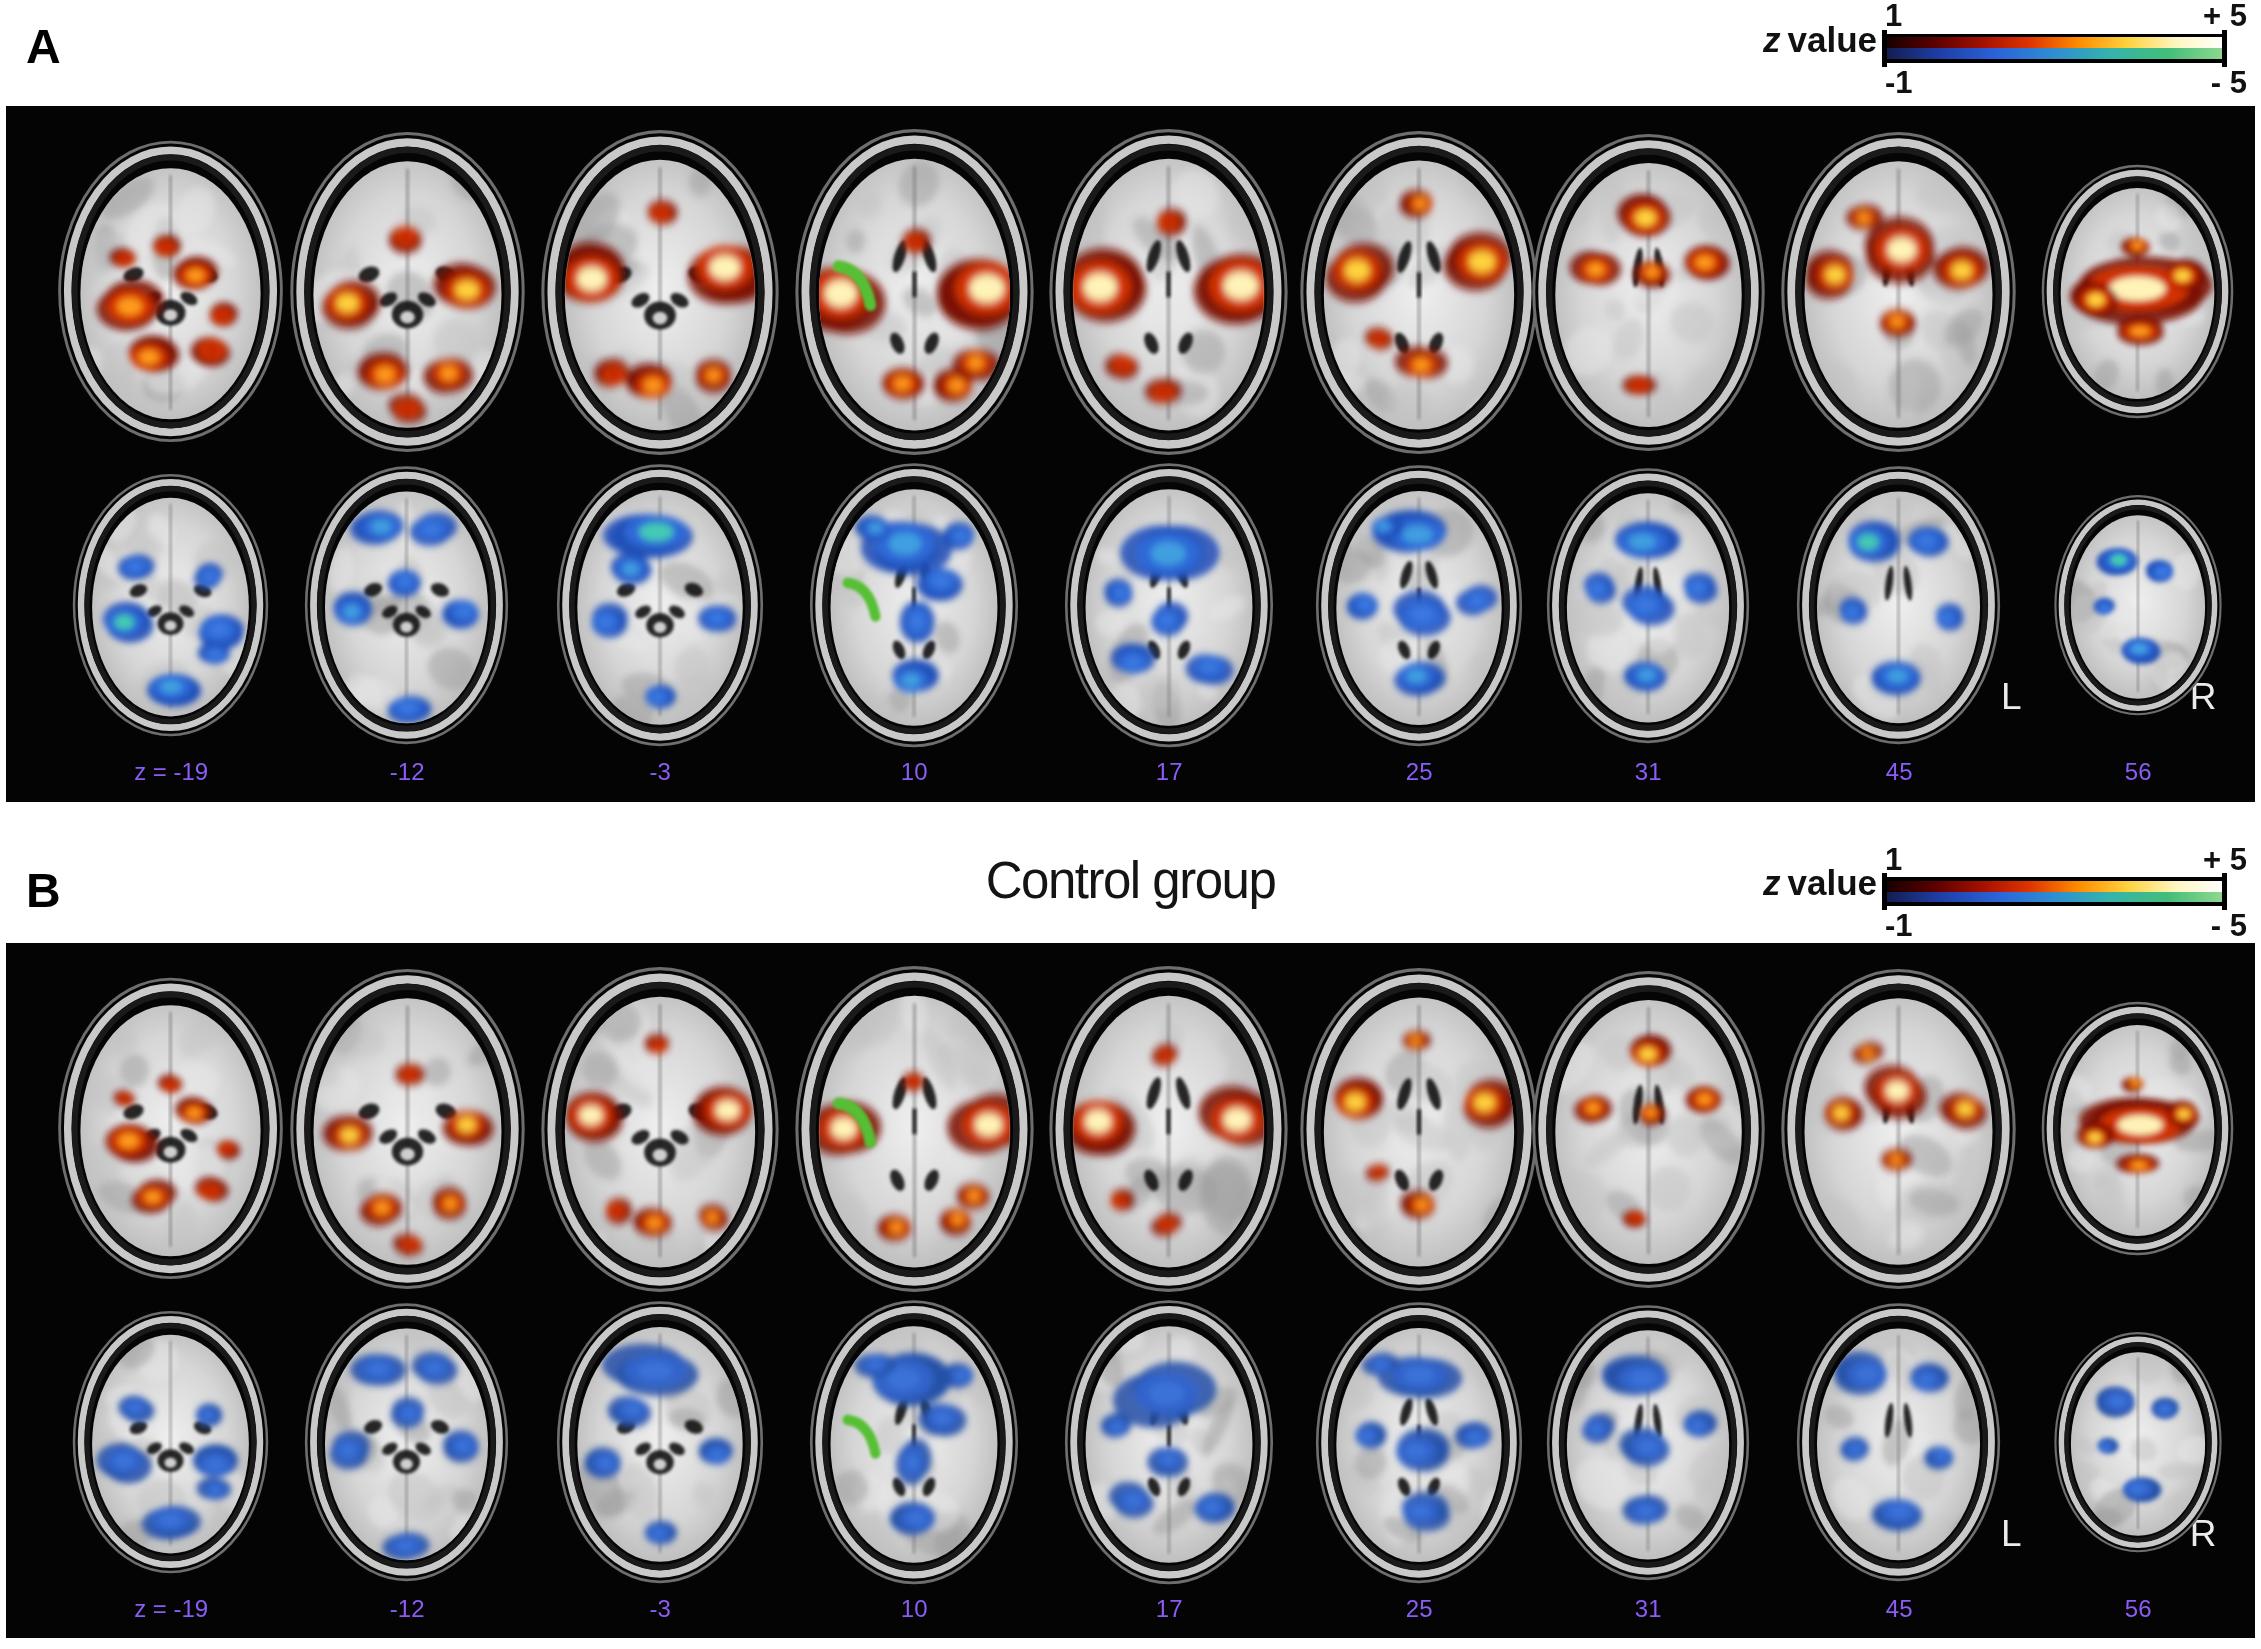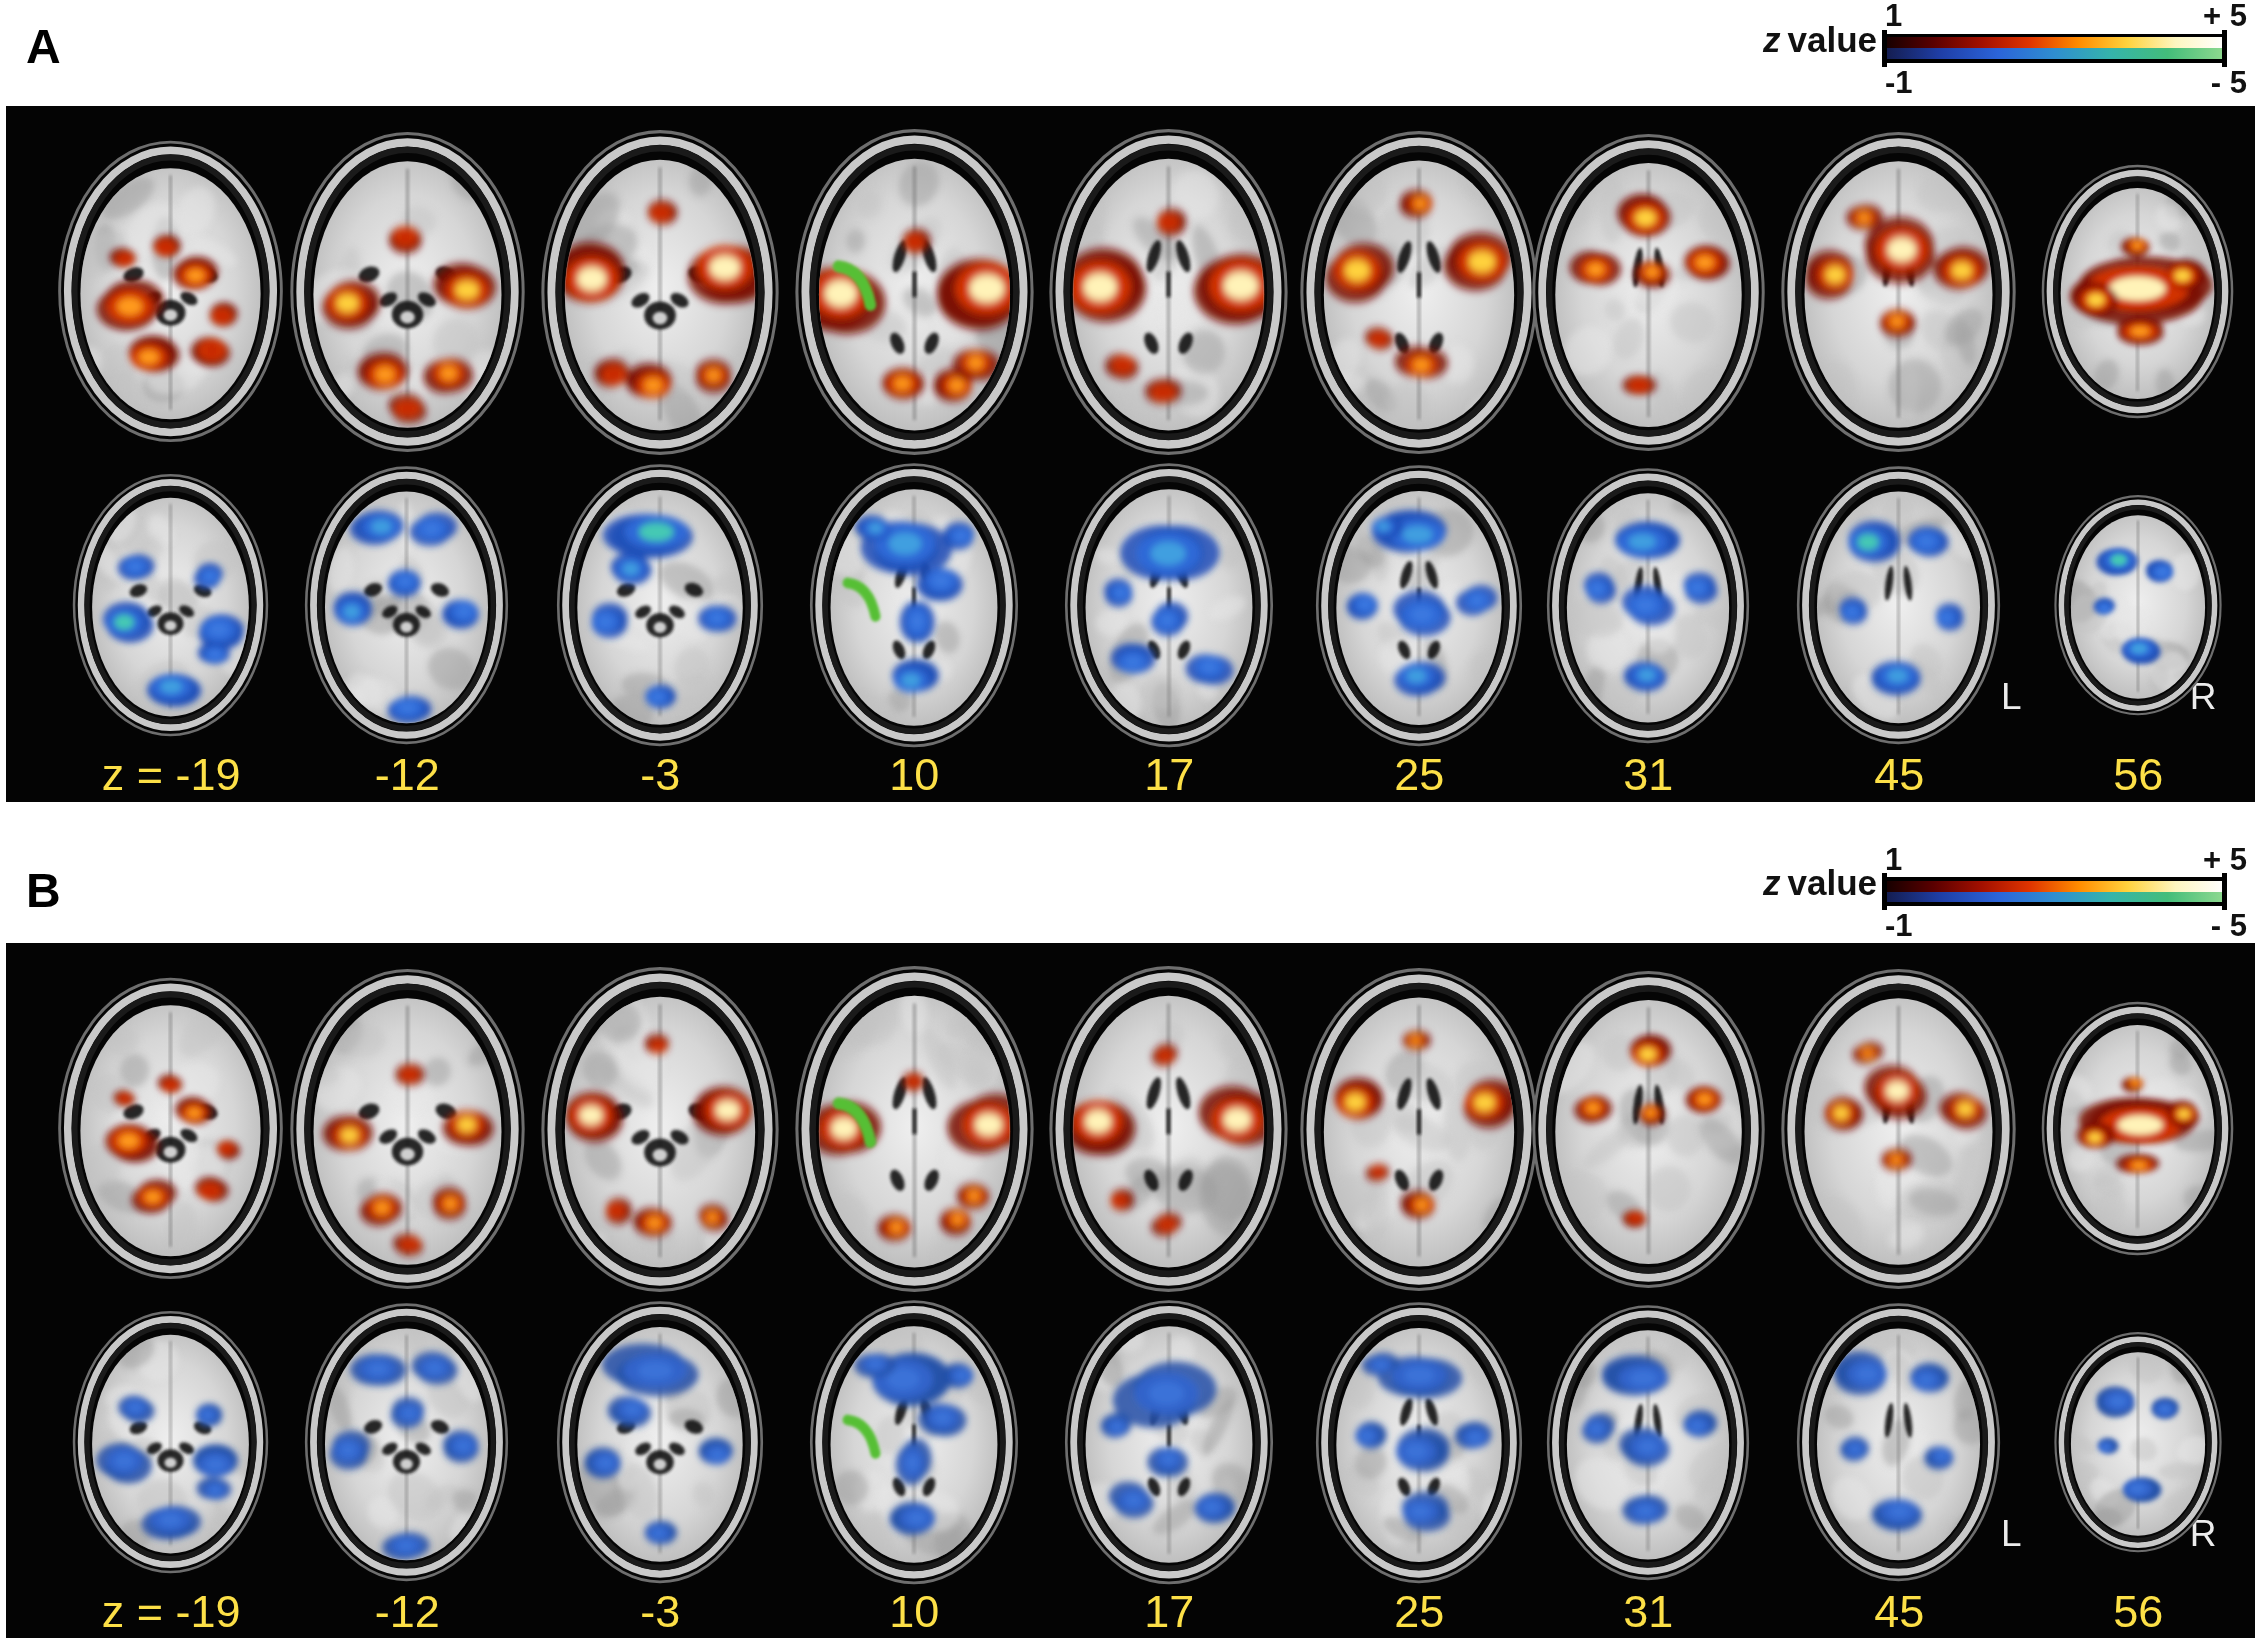--- a/index.html
+++ b/index.html
@@ -16,21 +16,21 @@
   .cb-cap{position:absolute;top:-3.9px;width:5.4px;height:37px;background:#000;}
   .cb-cap.left{left:-3.1px;} .cb-cap.right{right:-3.1px;}
   .cb-ticks{position:absolute;left:166px;width:362px;display:flex;justify-content:space-between;font-size:31px;font-weight:700;color:#111;line-height:1;}
   .cb-ticks.top{top:-1.5px;} .cb-ticks.bottom{top:65px;}
   .pbox{position:absolute;left:6.2px;width:2249px;background:#040404;overflow:hidden;}
   #pboxA{top:106px;height:696px;}
   #pboxB{top:943px;height:695px;}
   .slice{position:absolute;}
   .slice svg{display:block;width:100%;height:100%;}
   .zlabels{position:absolute;left:0;top:646px;width:100%;height:48px;}
-  .zlabels span{position:absolute;top:0;transform:translateX(-50%);font-size:45px;color:#fde047;white-space:nowrap;line-height:1;}
+  .zlabels span{position:absolute;top:8px;transform:translateX(-50%);font-size:24px;color:#8b5cf6;white-space:nowrap;line-height:1;}
   .lr-label{position:absolute;top:572px;transform:translateX(-50%);font-size:37px;color:#ececec;line-height:1;}
   .lr-label.l{left:2005px;} .lr-label.r{left:2197px;}
 </style>
 </head>
 <body>
 
 <div id="fig">
 
   <span class="panel-label" style="top:23px">A</span>
 
@@ -1306,20 +1306,21 @@
               <ellipse cx="61.6" cy="132.5" rx="11.7" ry="9.1" fill="#1d4db8" opacity="0.85"></ellipse>
               <ellipse cx="60.9" cy="135.2" rx="9.0" ry="7.0" fill="#2e6ad9" opacity="0.95"></ellipse>
               <ellipse cx="60.9" cy="135.2" rx="5.0" ry="3.9" fill="#3b78e0"></ellipse>
             </g>
           </g>
         </svg>
       </div>
     </div>
 
   <span class="panel-label" style="top:867px">B</span>
+  <h2 class="panel-title" style="top:853px">Control group</h2>
 
   <div class="colorbar" style="top:845px">
     <div class="cb-label"><span class="cb-z">z</span><span>value</span></div>
     <div class="cb-ticks top">
       <span>1</span>
       <span>+ 5</span>
     </div>
     <div class="cb-bar">
       <div class="cb-cap left"></div>
       <div class="cb-cap right"></div>

